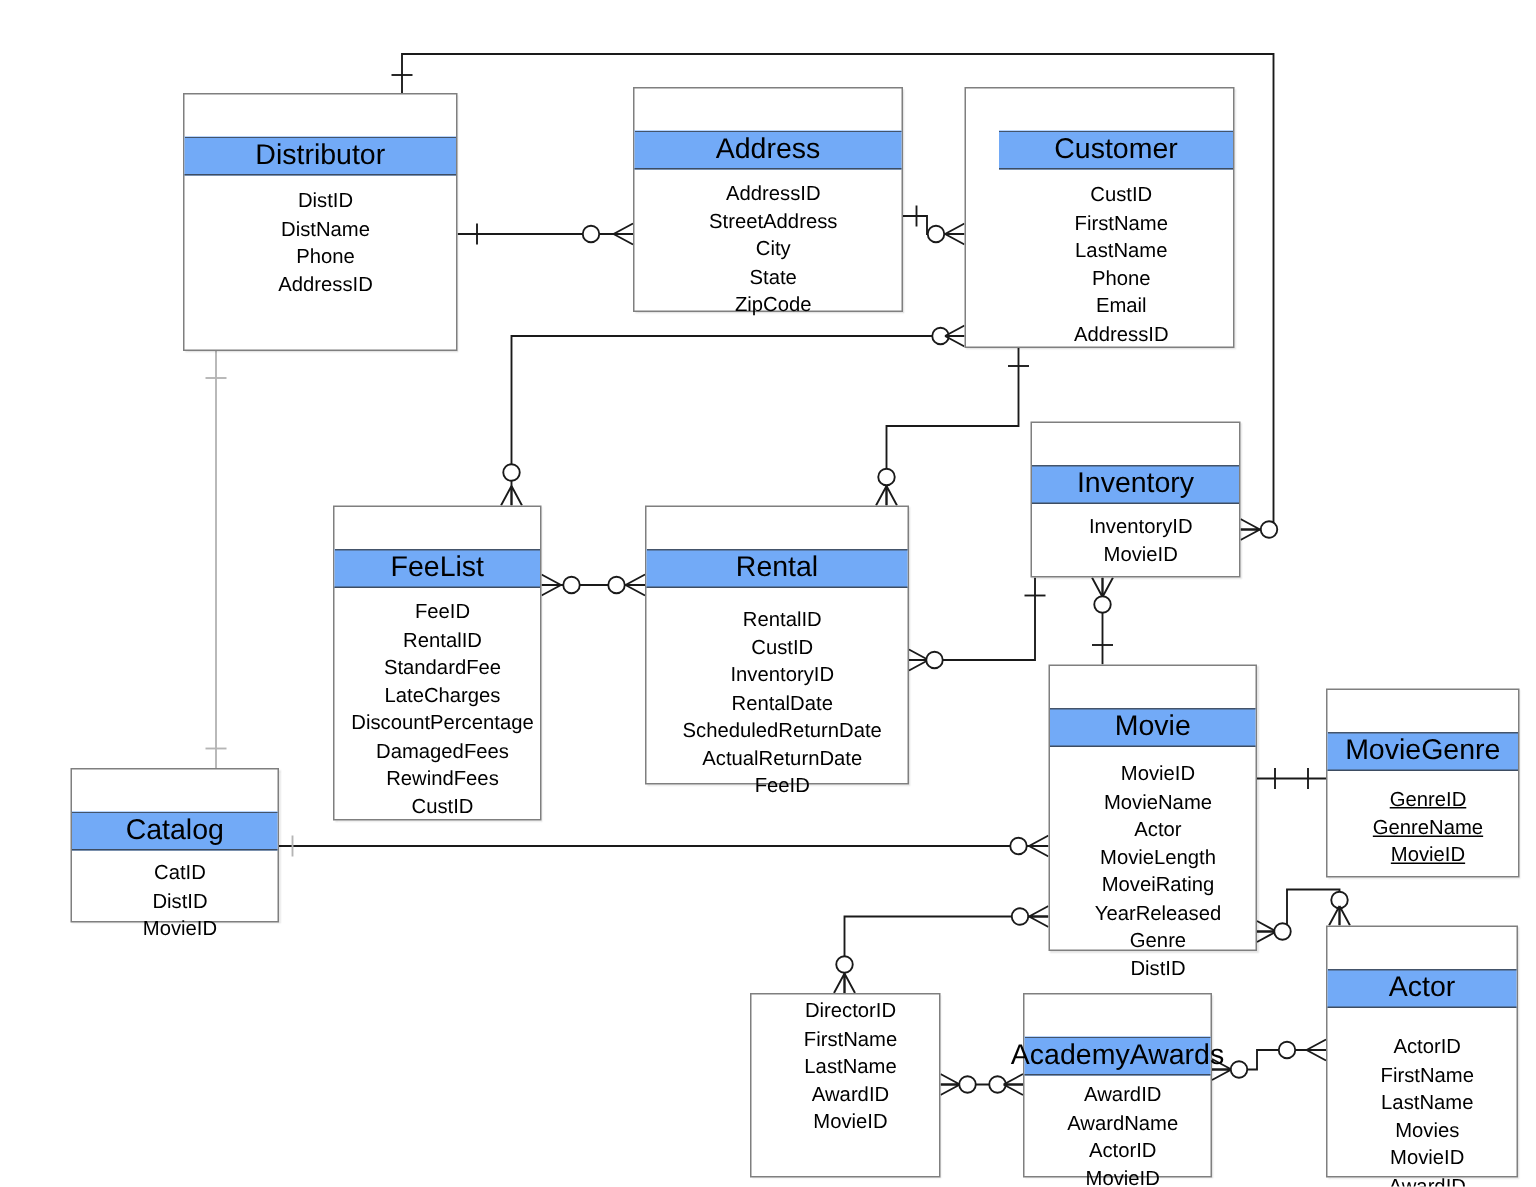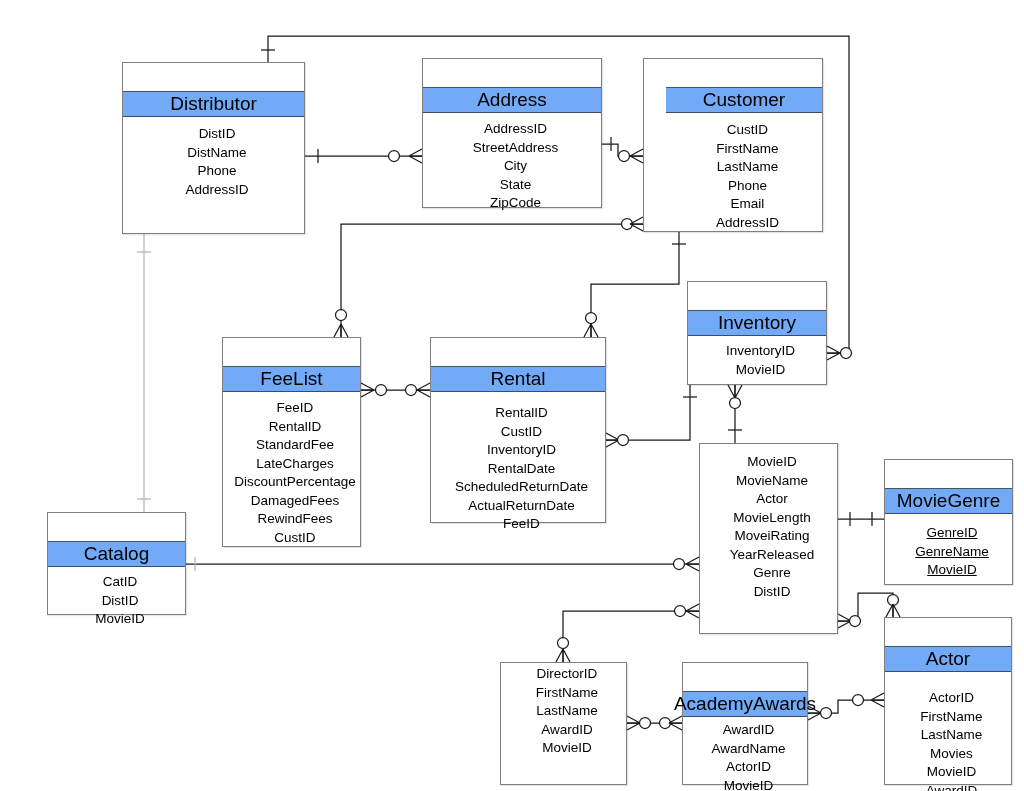--- a/index.html
+++ b/index.html
@@ -172,20 +172,21 @@
           <div class="field">RentalID</div>
           <div class="field">CustID</div>
           <div class="field">InventoryID</div>
           <div class="field">RentalDate</div>
           <div class="field">ScheduledReturnDate</div>
           <div class="field">ActualReturnDate</div>
           <div class="field">FeeID</div>
         </div>
       </div>
       <div class="entity" style="left: 699px; top: 443px; width: 139px; height: 191px;">
+        <div class="entity-header">Movie</div>
         <div class="entity-body" style="padding-top: 9px;">
           <div class="field">MovieID</div>
           <div class="field">MovieName</div>
           <div class="field">Actor</div>
           <div class="field">MovieLength</div>
           <div class="field">MoveiRating</div>
           <div class="field">YearReleased</div>
           <div class="field">Genre</div>
           <div class="field">DistID</div>
         </div>

